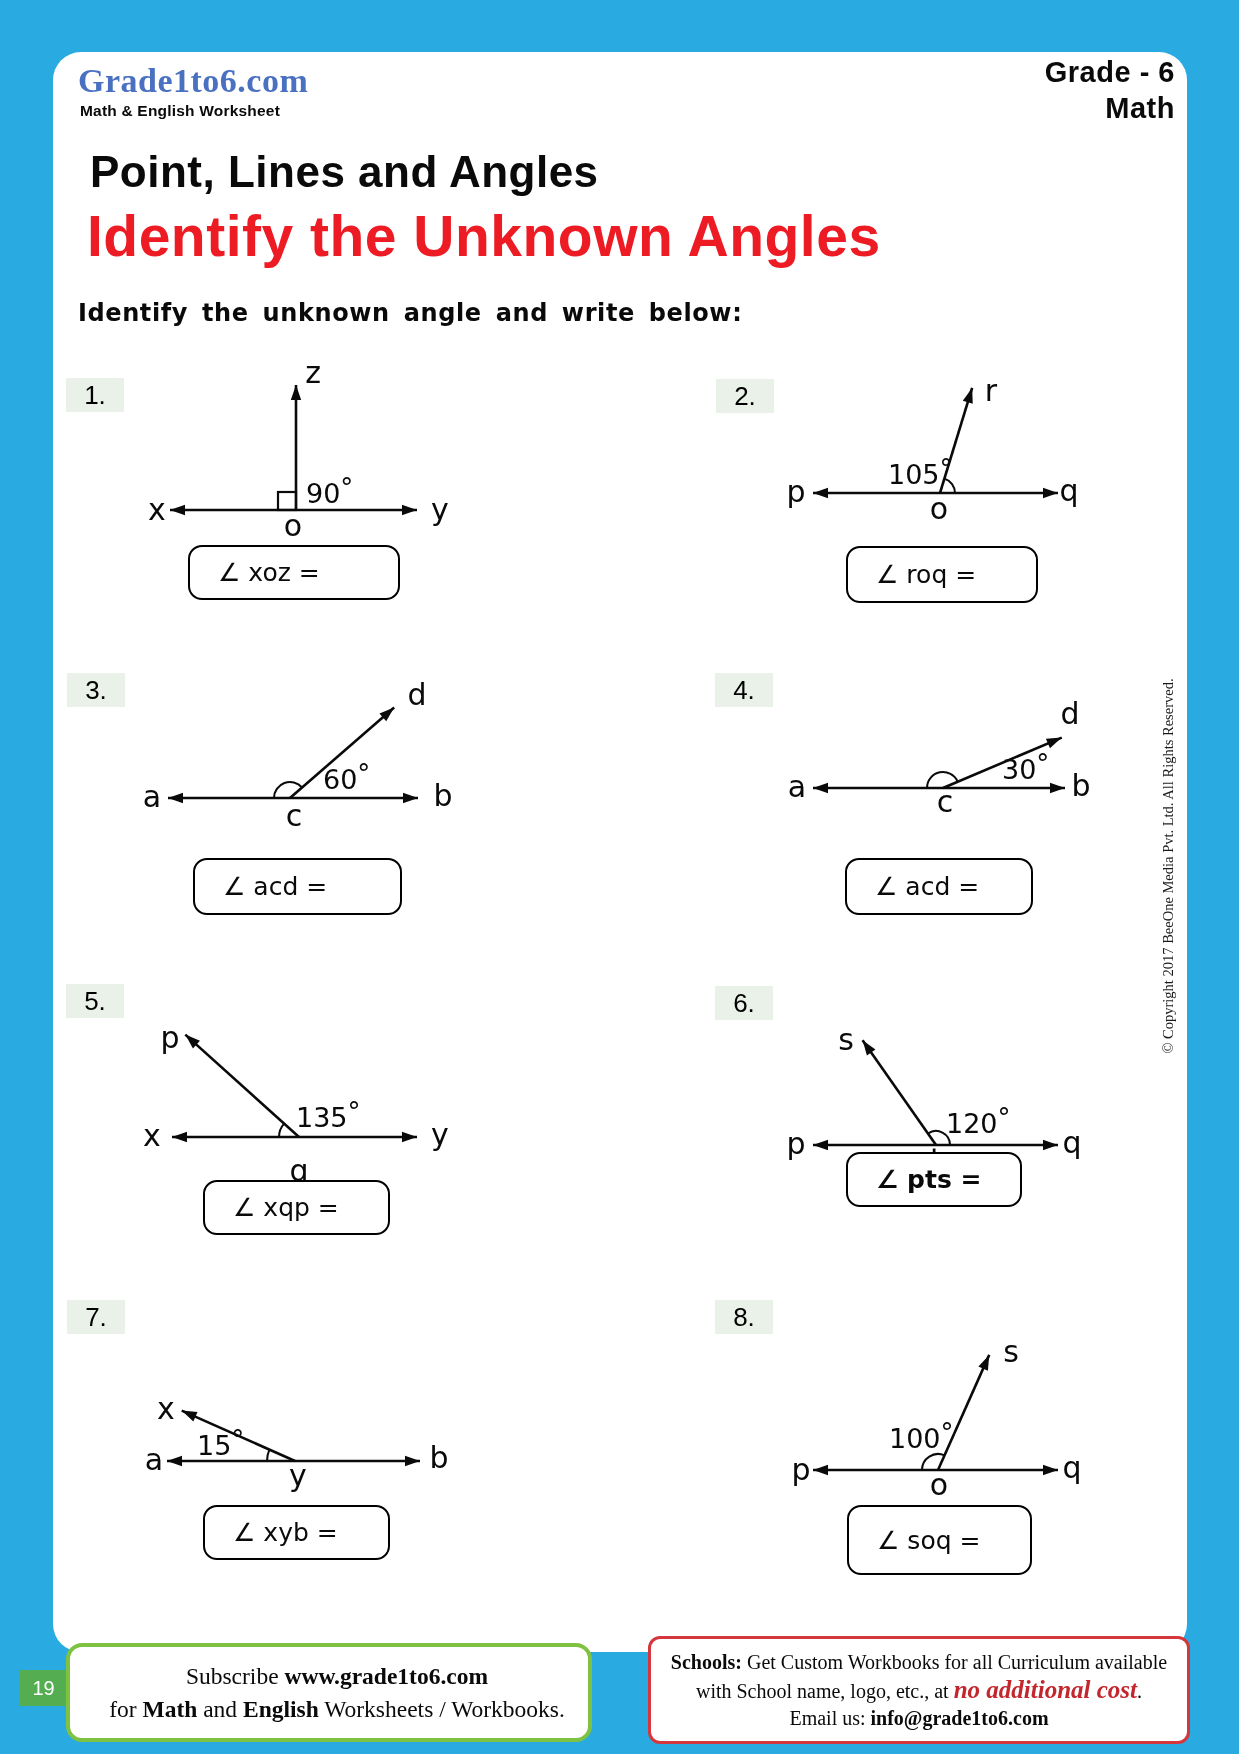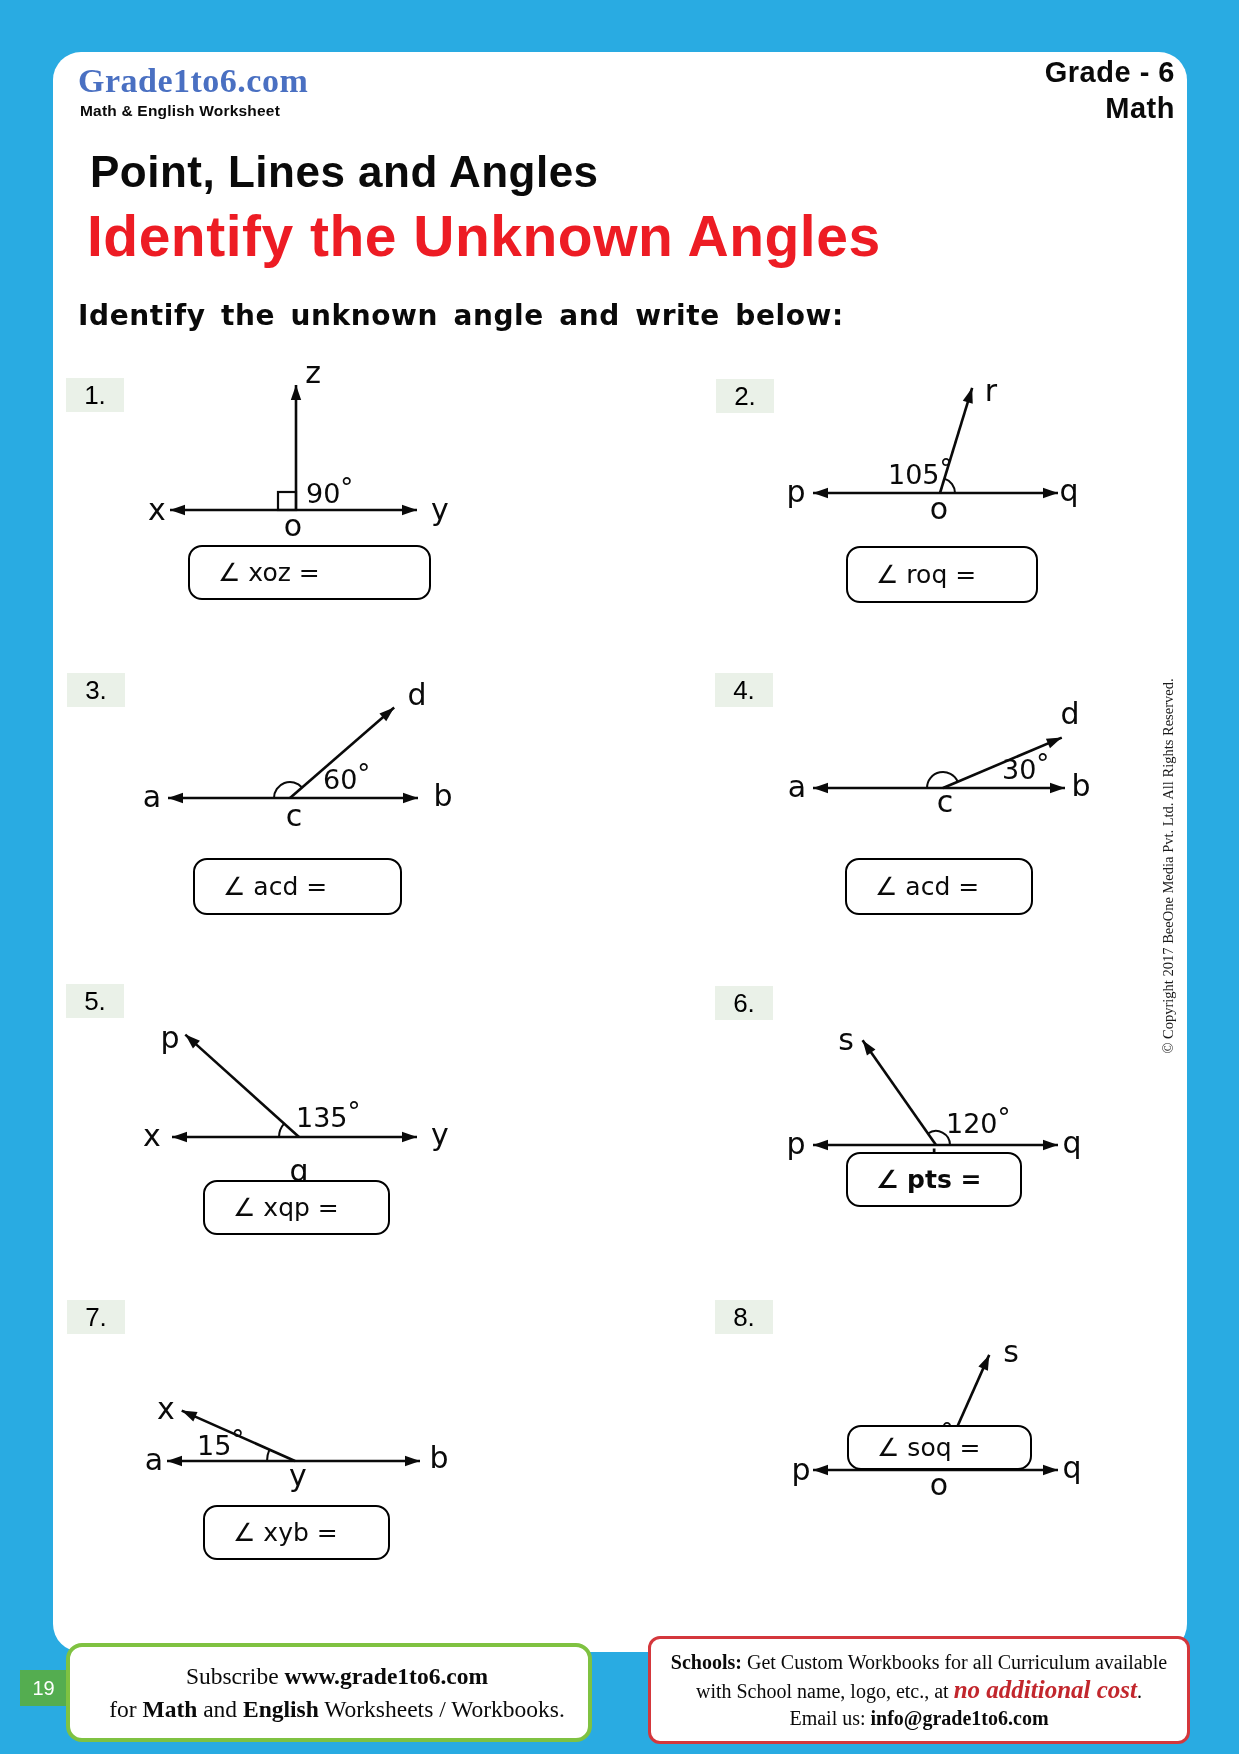--- a/index.html
+++ b/index.html
@@ -29,21 +29,21 @@
     top:54px;right:64px;text-align:right;font-weight:bold;
     font-size:29px;line-height:36px;letter-spacing:.5px;
   }
   .section-title{
     left:90px;top:147px;font-size:44px;font-weight:bold;letter-spacing:.5px;
   }
   .main-title{
     left:87px;top:203px;font-size:57px;font-weight:bold;color:#ED1C24;letter-spacing:.5px;
   }
   .instruction{
-    left:78px;top:299px;font-size:28px;font-weight:bold;
+    left:78px;top:299px;font-size:24px;font-weight:bold;
     font-family:"DejaVu Sans",sans-serif;word-spacing:5px;letter-spacing:.6px;text-align:right;
   }
   
   #diagrams{position:absolute;left:0;top:0;pointer-events:none;}
   #diagrams text{font-family:"DejaVu Sans",sans-serif;fill:#0a0a0a;}
   
   .badge{
     position:absolute;width:58px;height:34px;background:#EAF1E8;
     display:flex;align-items:center;justify-content:center;
     font-size:26px;color:#000;
@@ -198,21 +198,21 @@
       <text x="801" y="1480" text-anchor="middle" font-size="30">p</text>
       <text x="1072" y="1478" text-anchor="middle" font-size="30">q</text>
       <text x="1011" y="1362" text-anchor="middle" font-size="30">s</text>
       <text x="939" y="1495" text-anchor="middle" font-size="30">o</text>
       <text x="889" y="1448" text-anchor="start" font-size="27">100<tspan dy="-6" font-size="26">°</tspan></text>
     </g>
   </svg>
 
 <div id="overlay">
     <div class="badge" style="left: 66px; top: 378px;">1.</div>
-    <div class="answer-box" style="left: 188px; top: 545px; width: 243px; height: 55px;">
+    <div class="answer-box" style="left: 188px; top: 545px; width: 212px; height: 55px;">
       <span>∠ xoz =</span>
     </div>
     <div class="badge" style="left: 716px; top: 379px;">2.</div>
     <div class="answer-box" style="left: 846px; top: 546px; width: 192px; height: 57px;">
       <span>∠ roq =</span>
     </div>
     <div class="badge" style="left: 67px; top: 673px;">3.</div>
     <div class="answer-box" style="left: 193px; top: 858px; width: 209px; height: 57px;">
       <span>∠ acd =</span>
     </div>
@@ -226,21 +226,21 @@
     </div>
     <div class="badge" style="left: 715px; top: 986px;">6.</div>
     <div class="answer-box" style="left: 846px; top: 1152px; width: 176px; height: 55px; font-weight: bold;">
       <span>∠ pts =</span>
     </div>
     <div class="badge" style="left: 67px; top: 1300px;">7.</div>
     <div class="answer-box" style="left: 203px; top: 1505px; width: 187px; height: 55px;">
       <span>∠ xyb =</span>
     </div>
     <div class="badge" style="left: 715px; top: 1300px;">8.</div>
-    <div class="answer-box" style="left: 847px; top: 1425px; width: 185px; height: 45px;">
+    <div class="answer-box" style="left: 847px; top: 1505px; width: 185px; height: 70px;">
       <span>∠ soq =</span>
     </div>
   </div>
 
 <div class="abs copyright">© Copyright 2017 BeeOne Media Pvt. Ltd. All Rights Reserved.</div>
 
 <div class="abs page-num">19</div>
 
 <div class="abs subscribe-box">
   <div class="s-line"><span>Subscribe </span><b>www.grade1to6.com</b></div>

